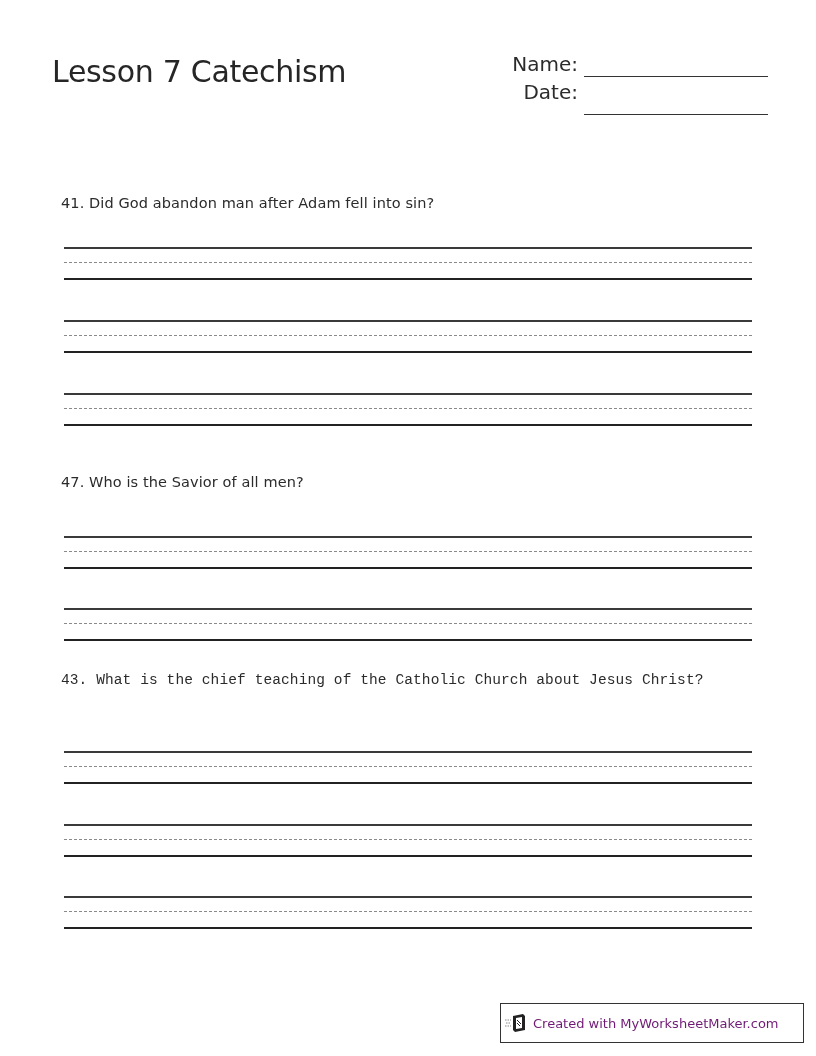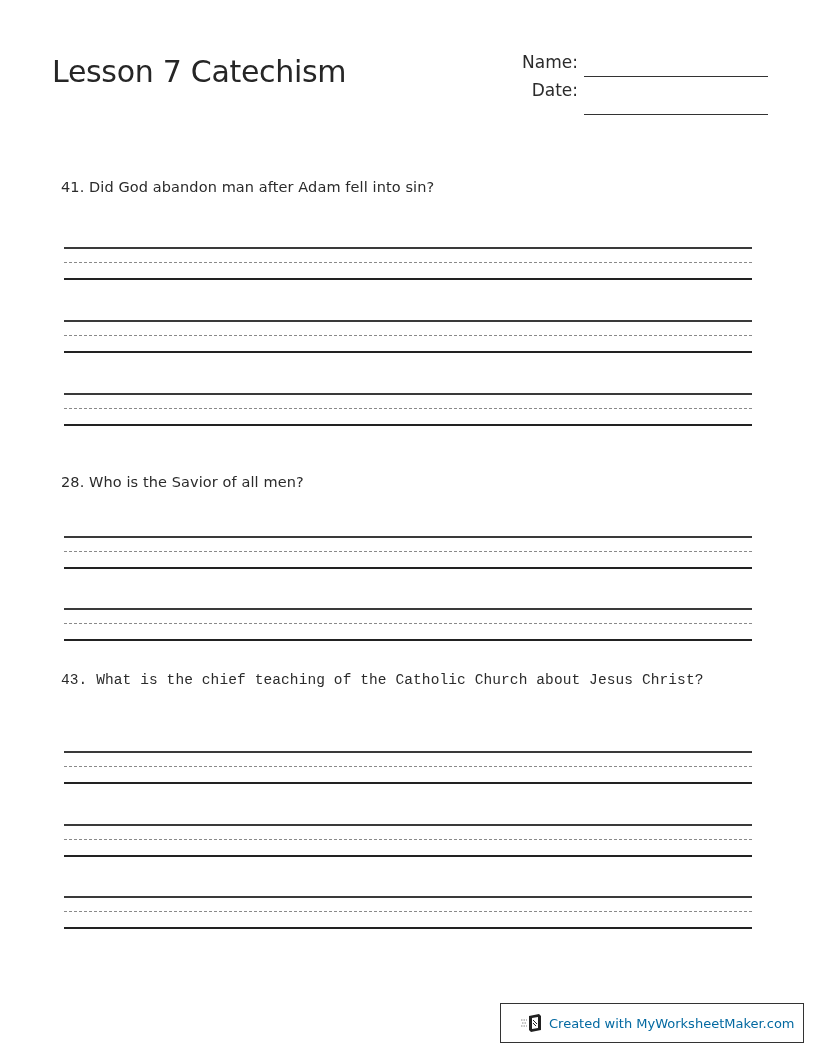--- a/index.html
+++ b/index.html
@@ -1,68 +1,68 @@
 <!DOCTYPE html>
 <html><head>
   <meta charset="utf-8">
   <style>
     html, body { margin: 0; padding: 0; background: #ffffff; }
     body { width: 816px; height: 1056px; position: relative; overflow: hidden;
            font-family: "DejaVu Sans", sans-serif; color: #2b2b2b; }
     .title { position: absolute; left: 49px; top: 48px; font-size: 30px; line-height: 42px;
              font-weight: normal; margin: 3px; color: #262626; letter-spacing: -0.3px; }
     .title span { display: block; }
-    .field { position: absolute; font-size: 17px; color: #2b2b2b; }
+    .field { position: absolute; font-size: 20px; color: #2b2b2b; }
     .field-label { position: absolute; text-align: right; width: 80px; }
     .field-line { position: absolute; height: 0; border-top: 1.5px solid #333; width: 184px; }
     .question { position: absolute; left: 61px; font-size: 14.5px; color: #2b2b2b; letter-spacing: 0.1px; }
     .group { position: absolute; left: 64px; width: 688px; height: 34px; }
     .ln { position: absolute; left: 0; width: 100%; height: 0; }
     .ln.top { top: 0; border-top: 2px solid #3a3a3a; }
     .ln.mid { top: 15px; border-top: 1.5px dashed #8a8a8a; }
     .ln.bot { top: 31px; border-top: 2px solid #222; }
     .footer { position: absolute; left: 500px; top: 1003px; width: 304px; height: 40px;
               border: 1px solid #333; box-sizing: border-box; display: flex; align-items: center;
-              padding-left: 20px; font-size: 13px; color: #0369a1; }
+              padding-left: 4px; font-size: 13px; color: #701a75; }
     .footer-icon { width: 22px; height: 20px; margin-right: 6px; display: inline-block; }
   </style>
 </head>
 <body>
 
 <h1 class="title">
   <span>Lesson 7 Catechism</span>
 </h1>
 
 <div>
   <span class="field field-label" style="left:498px; top:52px;">Name:</span>
   <div class="field-line" style="left:584px; top:76px;"></div>
 </div>
 <div>
   <span class="field field-label" style="left:498px; top:80px;">Date:</span>
   <div class="field-line" style="left:584px; top:114px;"></div>
 </div>
 
-<div class="question" style="top:179px;">41. Did God abandon man after Adam fell into sin?</div>
+<div class="question" style="top:195px;">41. Did God abandon man after Adam fell into sin?</div>
 <div class="group" style="top:247px;">
     <div class="ln top"></div>
     <div class="ln mid"></div>
     <div class="ln bot"></div>
   </div>
 <div class="group" style="top:320px;">
     <div class="ln top"></div>
     <div class="ln mid"></div>
     <div class="ln bot"></div>
   </div>
 <div class="group" style="top:393px;">
     <div class="ln top"></div>
     <div class="ln mid"></div>
     <div class="ln bot"></div>
   </div>
 
-<div class="question" style="top:474px;">28. Who is the Savior of all men?</div>
+<div class="question" style="top:474px;">47. Who is the Savior of all men?</div>
 <div class="group" style="top:536px;">
     <div class="ln top"></div>
     <div class="ln mid"></div>
     <div class="ln bot"></div>
   </div>
 <div class="group" style="top:608px;">
     <div class="ln top"></div>
     <div class="ln mid"></div>
     <div class="ln bot"></div>
   </div>

